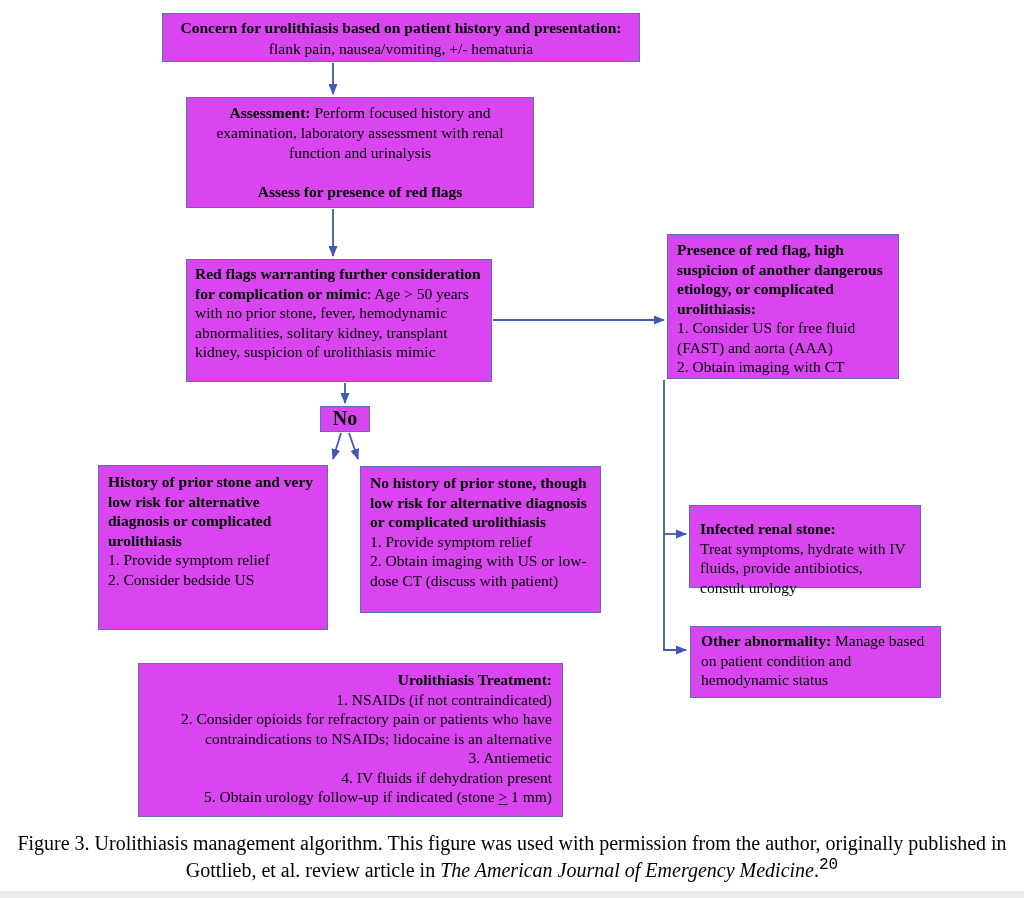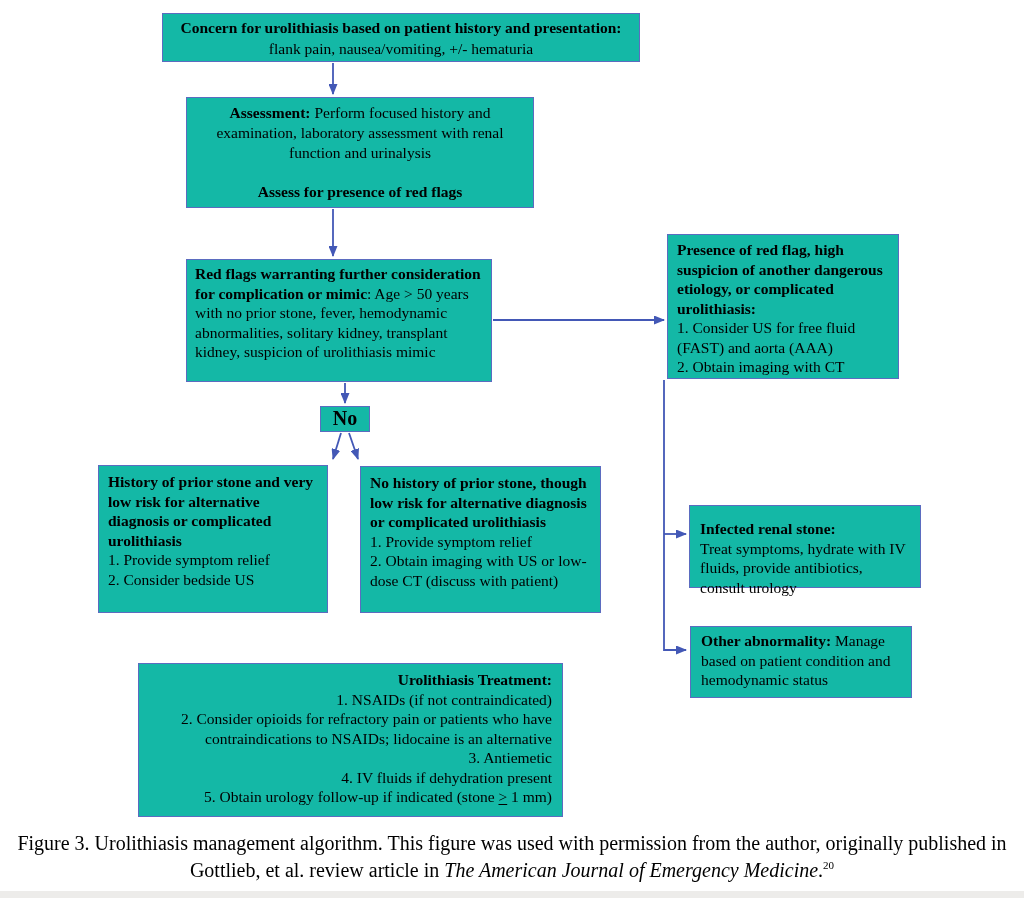--- a/index.html
+++ b/index.html
@@ -6,21 +6,21 @@
   html, body { width: 1024px; height: 898px; background: #ffffff; }
   body {
     position: relative;
     font-family: "Liberation Serif", "DejaVu Serif", serif;
     color: #000000;
     overflow: hidden;
   }
   .box {
     position: absolute;
     border: 1.5px solid #5b6cc0;
-    background: #14b8a6;
+    background: #d946ef;
     font-size: 15.5px;
     line-height: 19.5px;
     padding: 5px 9px;
   }
   .box b { font-weight: 700; }
   .centered { text-align: center; display: flex; flex-direction: column; justify-content: center; }
   .spacer { height: 19px; }
   #arrow-layer {
     position: absolute; left: 0; top: 0; width: 1024px; height: 898px;
     pointer-events: none;
@@ -31,21 +31,21 @@
   }
   .caption {
     position: absolute;
     left: 0; top: 830px; width: 1024px;
     text-align: center;
     font-size: 20px;
     line-height: 27px;
     padding: 0 14px;
   }
   .caption em { }
-  .caption sup { font-size: 11px; vertical-align: super; line-height: 0; }
+  .caption sup { font-size: 16px; vertical-align: super; line-height: 0; font-family: Liberation Mono, monospace; }
   .underline-gt { text-decoration: underline; text-underline-offset: 2px; }
   .bottom-strip {
     position: absolute; left: 0; bottom: 0; width: 1024px; height: 7px;
     background: #edecea;
   }
 </style>
 </head>
 <body>
 
 <svg id="arrow-layer" width="1024" height="898" viewBox="0 0 1024 898" xmlns="http://www.w3.org/2000/svg">
@@ -83,38 +83,38 @@
 <div class="box" style="left:667px; top:234px; width:232px; height:145px; padding:5px 9px;">
   <div><b>Presence of red flag, high suspicion of another dangerous etiology, or complicated urolithiasis:</b></div>
   <div>1. Consider US for free fluid (FAST) and aorta (AAA)</div>
   <div>2. Obtain imaging with CT</div>
 </div>
 
 <div class="box no-box" style="left:320px; top:406px; width:50px; height:26px; font-size:20px;">
   <span>No</span>
 </div>
 
-<div class="box" style="left:98px; top:465px; width:230px; height:148px; padding:6px 9px;">
+<div class="box" style="left:98px; top:465px; width:230px; height:165px; padding:6px 9px;">
   <div><b>History of prior stone and very low risk for alternative diagnosis or complicated urolithiasis</b></div>
   <div>1. Provide symptom relief</div>
   <div>2. Consider bedside US</div>
 </div>
 
 <div class="box" style="left:360px; top:466px; width:241px; height:147px; padding:6px 9px;">
   <div><b>No history of prior stone, though low risk for alternative diagnosis or complicated urolithiasis</b></div>
   <div>1. Provide symptom relief</div>
   <div>2. Obtain imaging with US or low-dose CT (discuss with patient)</div>
 </div>
 
 <div class="box" style="left:689px; top:505px; width:232px; height:83px; padding:13px 10px;">
   <div><b>Infected renal stone:</b></div>
   <div>Treat symptoms, hydrate with IV fluids, provide antibiotics, consult urology</div>
 </div>
 
-<div class="box" style="left:690px; top:626px; width:222px; height:72px; padding:4px 10px;">
+<div class="box" style="left:690px; top:626px; width:251px; height:72px; padding:4px 10px;">
   <span><b>Other abnormality:</b></span><span> Manage based on patient condition and hemodynamic status</span>
 </div>
 
 <div class="box" style="left:138px; top:663px; width:425px; height:154px; padding:6px 10px;text-align:right;">
   <div><b>Urolithiasis Treatment:</b></div>
   <div>1. NSAIDs (if not contraindicated)</div>
   <div>2. Consider opioids for refractory pain or patients who have contraindications to NSAIDs; lidocaine is an alternative</div>
   <div>3. Antiemetic</div>
   <div>4. IV fluids if dehydration present</div>
   <div><span>5. Obtain urology follow-up if indicated (stone </span><span class="underline-gt">&gt;</span><span> 1 mm)</span></div>

